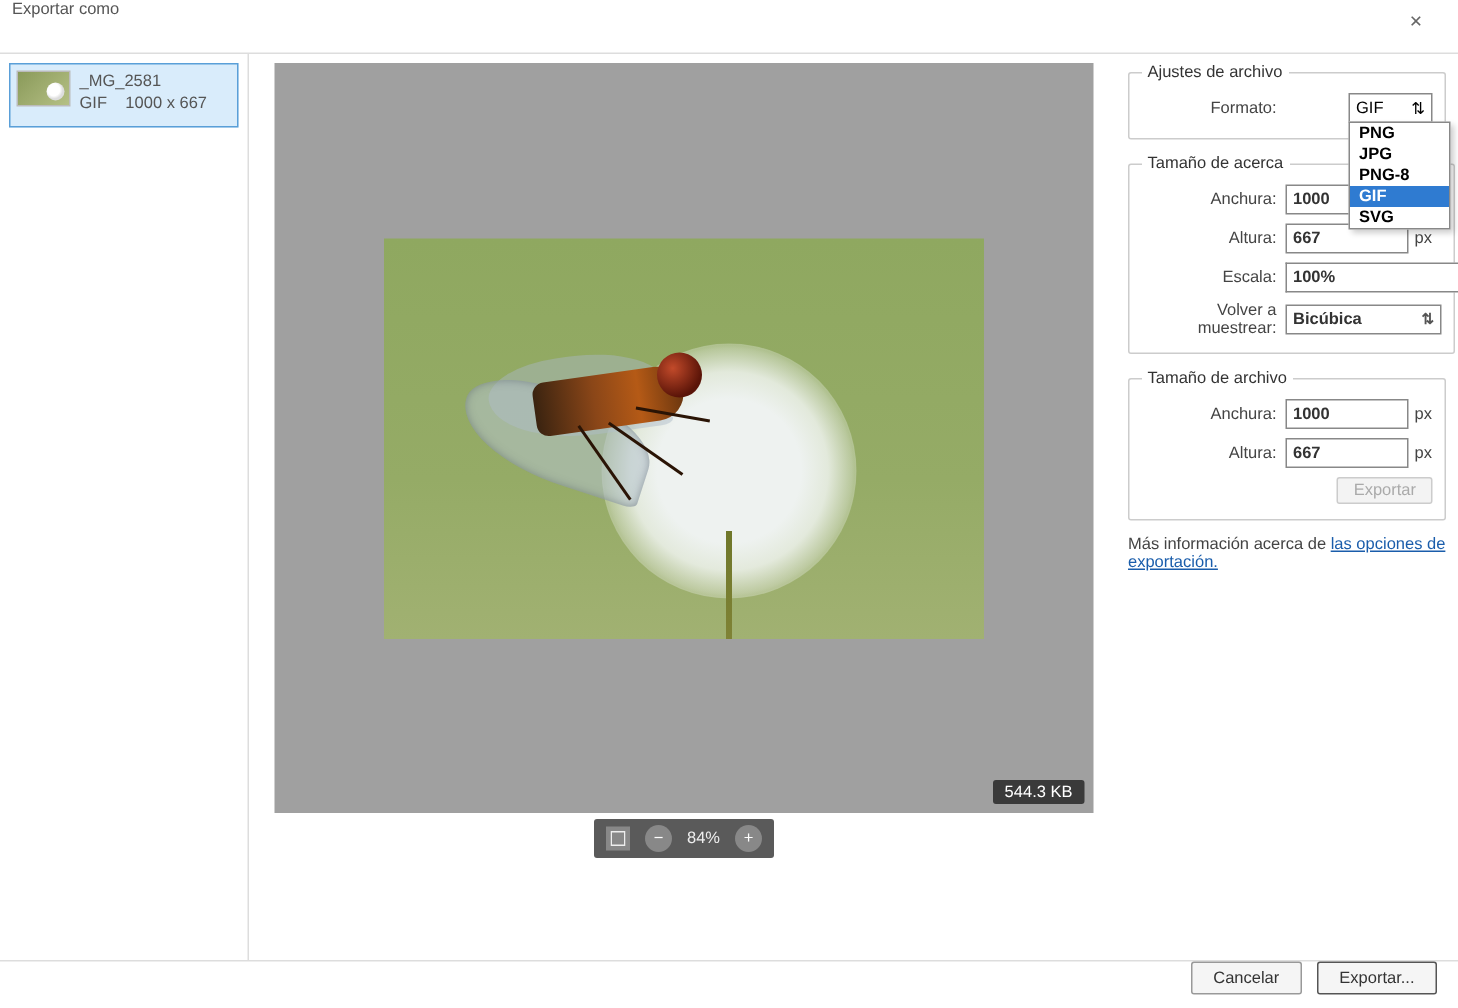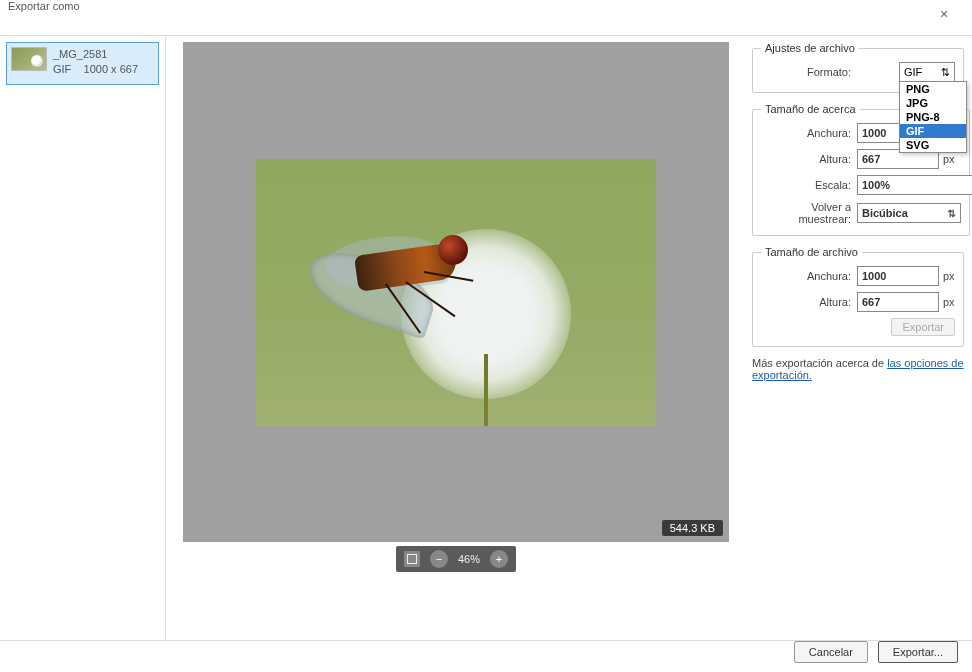--- a/index.html
+++ b/index.html
@@ -112,21 +112,21 @@
       </div>
       <div class="filesize-badge">544.3 KB</div>
     </div>
     <div class="zoom-bar">
       <div class="sq">
         <svg width="10" height="10">
             <rect x="0.5" y="0.5" width="9" height="9" fill="none" stroke="#eee"></rect>
           </svg>
       </div>
       <div class="btn">−</div>
-      <span>46%</span>
+      <span>84%</span>
       <div class="btn">+</div>
     </div>
   </div>
 
   <div class="right">
 
     <fieldset>
       <legend>Ajustes de archivo</legend>
       <div class="row" style="margin-bottom:0;">
         <label>Formato:</label>
@@ -184,21 +184,21 @@
       <div class="row">
         <label>Altura:</label>
         <input type="text" class="num" value="667" style="">
         <span class="unit">px</span>
       </div>
       <button class="restore-btn" disabled="">Exportar</button>
       <div style="clear:both"></div>
     </fieldset>
 
     <div class="info-line">
-      <span>Más exportación acerca de </span><a>las opciones de exportación.</a>
+      <span>Más información acerca de </span><a>las opciones de exportación.</a>
     </div>
 
   </div>
 </div>
 
 <div class="footer">
   <button>Cancelar</button>
   <button class="primary">Exportar...</button>
 </div>
 

